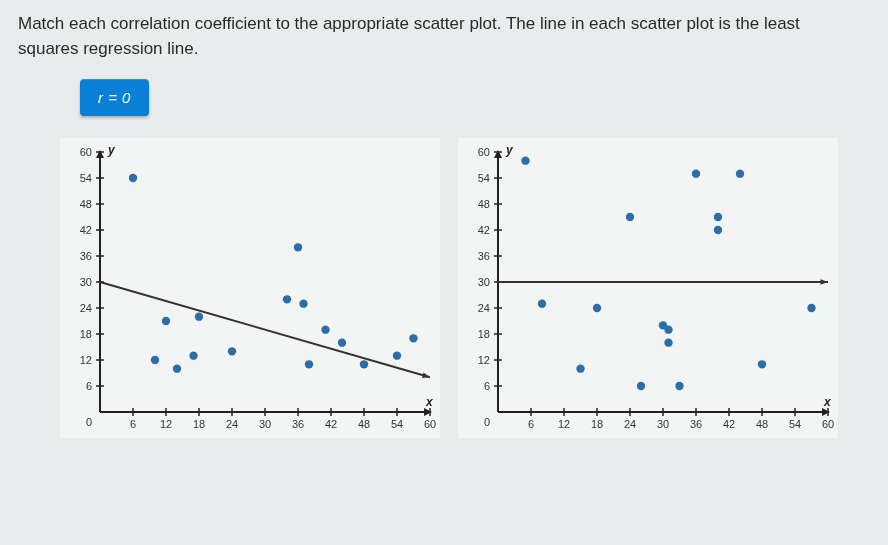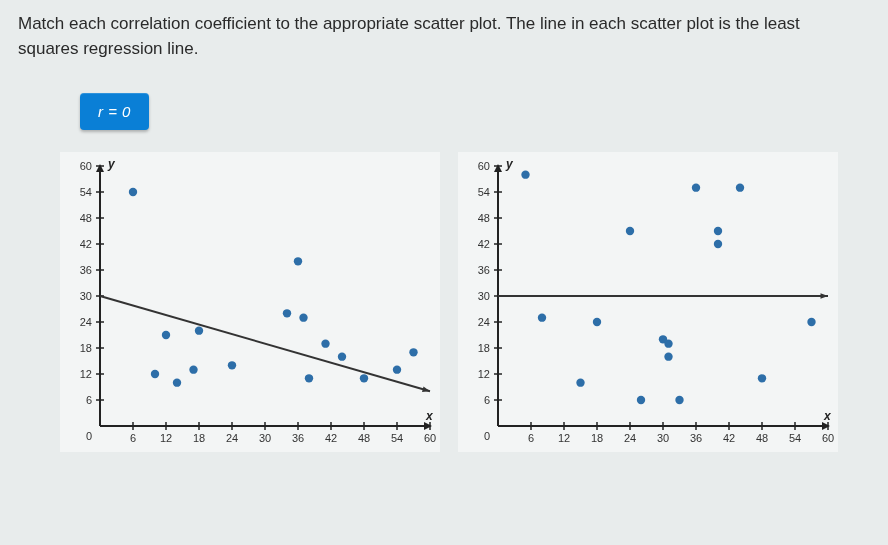--- a/index.html
+++ b/index.html
@@ -9,21 +9,21 @@
     font-family: -apple-system, BlinkMacSystemFont, "Segoe UI", Arial, sans-serif;
     background: #e8ecec;
     color: #2a2a2a;
     width: 888px;
     height: 545px;
     overflow: hidden;
   }
   .question {
     font-size: 17px;
     line-height: 1.45;
-    margin-bottom: 32px;
+    margin-bottom: 18px;
     padding-right: 60px;
   }
   .drag-row {
     display: flex;
     gap: 22px;
     margin-left: 62px;
     margin-bottom: 22px;
   }
   .chip {
     background: #0a7fd6;

